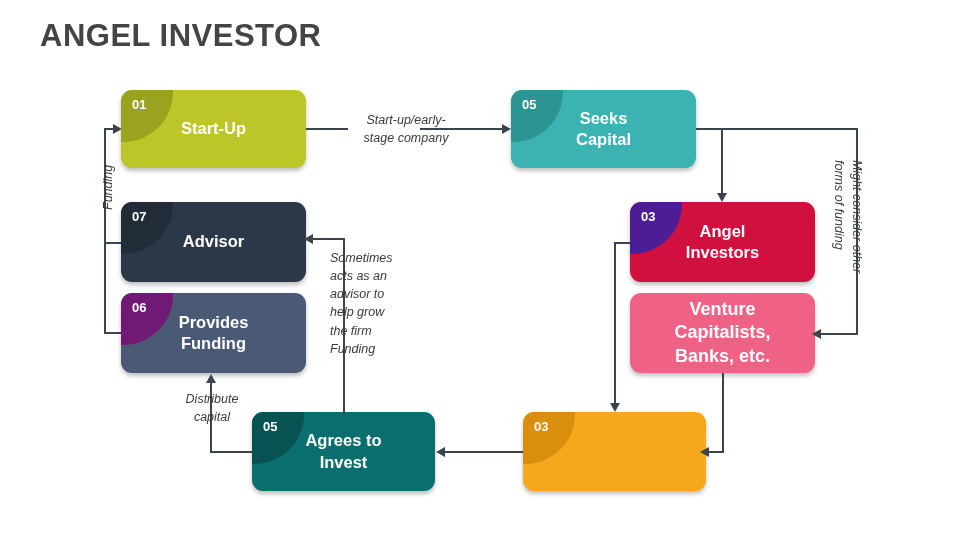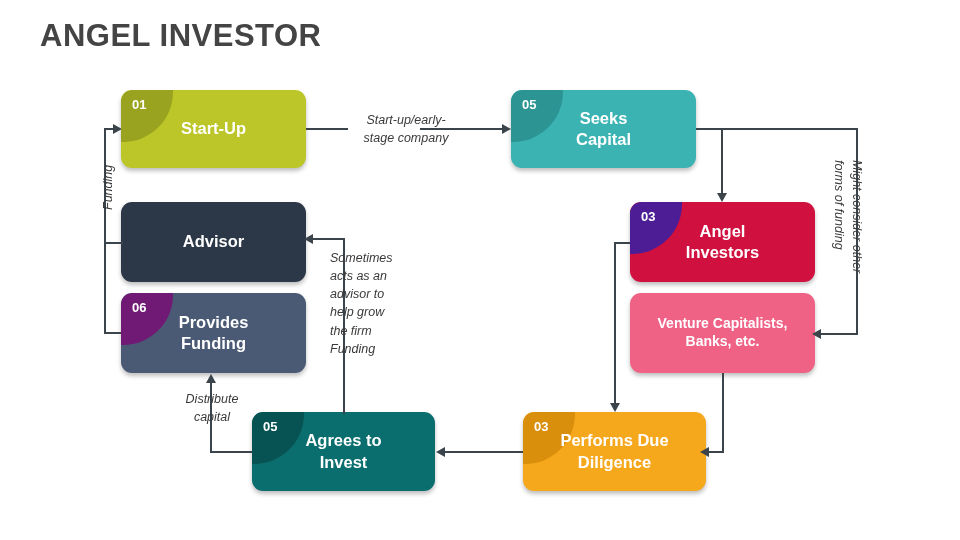--- a/index.html
+++ b/index.html
@@ -125,45 +125,47 @@
   </div>
 
   <div class="node" style="left:630px;top:202px;width:185px;height:80px;background:#d0103f;">
     <div class="badge" style="background:#4c1d95;">
       <span>03</span>
     </div>
     <div class="label">Angel<br>Investors</div>
   </div>
 
   <div class="node" style="left:630px;top:293px;width:185px;height:80px;background:#ef6285;">
-    <div class="label" style="font-size:14px;">Venture Capitalists,<br>Banks, etc.</div>
+    <div class="label" style="font-size:18px;">Venture Capitalists,<br>Banks, etc.</div>
   </div>
 
   <div class="node" style="left:523px;top:412px;width:183px;height:79px;background:#f5a81c;">
     <div class="badge" style="background:#d98e0c;">
       <span>03</span>
     </div>
-    <div class="label">Performs Due<br>Diligence</div>
   </div>
 
   <div class="node" style="left:252px;top:412px;width:183px;height:79px;background:#0b6e6e;">
     <div class="badge" style="background:#075353;">
       <span>05</span>
     </div>
     <div class="label">Agrees to<br>Invest</div>
   </div>
 
   <div class="node" style="left:121px;top:293px;width:185px;height:80px;background:#4a5a74;">
     <div class="badge" style="background:#701a75;">
       <span>06</span>
     </div>
     <div class="label">Provides<br>Funding</div>
   </div>
 
   <div class="node" style="left:121px;top:202px;width:185px;height:80px;background:#2c3847;">
+    <div class="badge" style="background:#222c38;">
+      <span>07</span>
+    </div>
     <div class="label">Advisor</div>
   </div>
 
   <div class="anno center" style="left:348px;top:111px;width:116px;font-style:italic;">Start-up/early-<br>stage company</div>
 
   <div class="anno" style="left: 866px; top: 160px; width: 130px; transform: rotate(90deg); transform-origin: left top; text-align: left;">Might consider other<br>forms of funding</div>
 
   <div class="anno" style="left:330px;top:249px;width:86px;">Sometimes<br>acts as an<br>advisor to<br>help grow<br>the firm<br>Funding</div>
 
   <div class="anno center" style="left:172px;top:390px;width:80px;">Distribute<br>capital</div>

